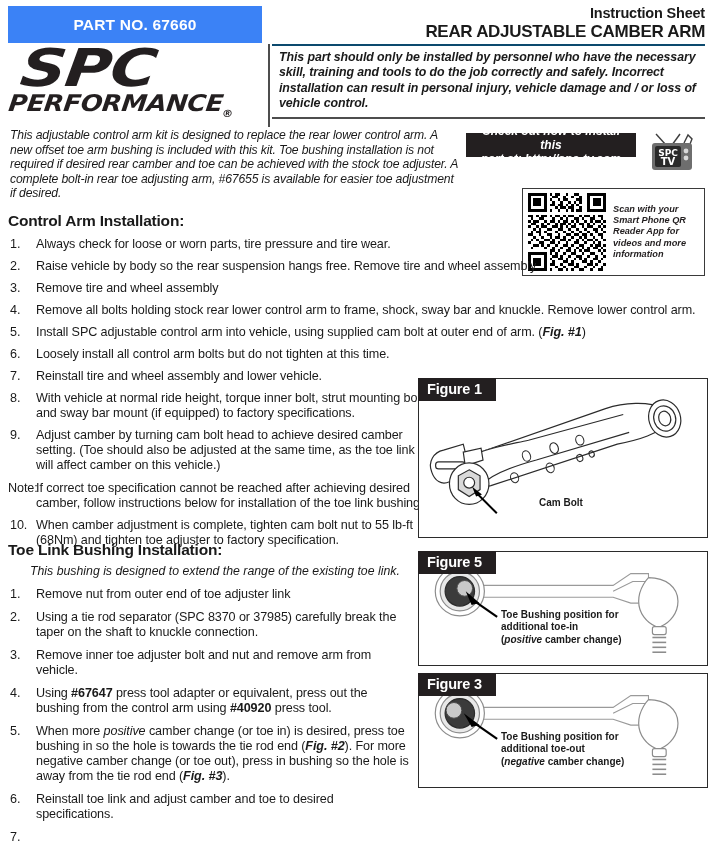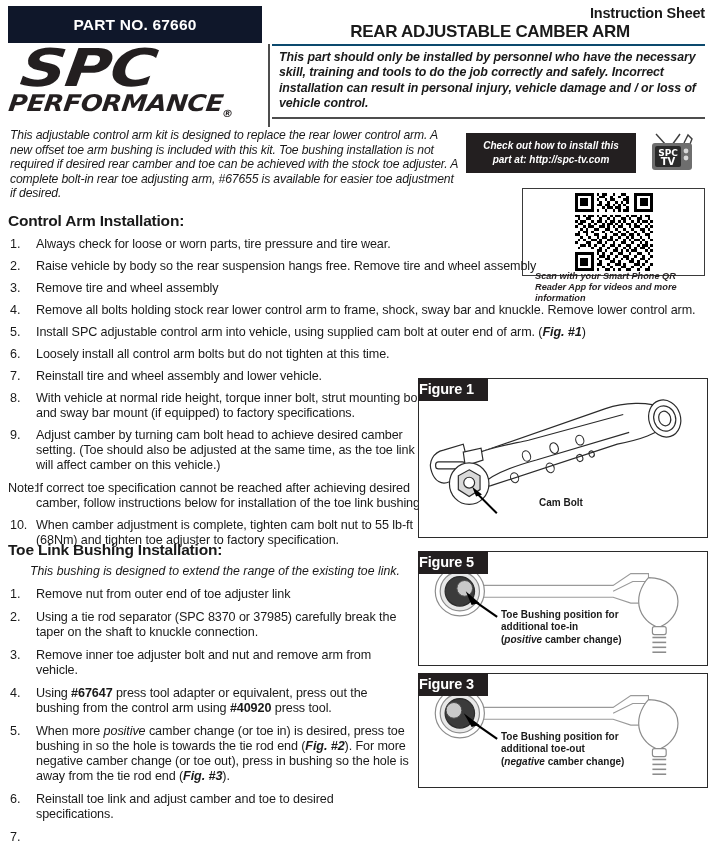--- a/index.html
+++ b/index.html
@@ -27,21 +27,21 @@
   .header {
     position: relative;
     height: 124px;
   }
   .partno-bar {
     position: absolute;
     left: 8px;
     top: 6px;
     width: 254px;
     height: 37px;
-    background: #0f172a;
+    background: #3b82f6;
     color: #ffffff;
     font-size: 15.5px;
     font-weight: bold;
     letter-spacing: 0.2px;
     display: flex;
     align-items: center;
     justify-content: center;
   }
   .logo-wrap {
     position: absolute;
@@ -90,21 +90,20 @@
     font-size: 14.5px;
     font-weight: bold;
     line-height: 17px;
     letter-spacing: -0.2px;
   }
   .title-line2 {
     font-size: 17px;
     font-weight: bold;
     line-height: 20px;
     letter-spacing: -0.3px;
-    text-align: center;
   }
 
   .safety-box {
     position: absolute;
     left: 272px;
     top: 44px;
     width: 433px;
     border-top: 2px solid #0c4a6e;
     border-bottom: 2px solid #4d4d4d;
     padding: 4px 0 5px 0;
@@ -137,24 +136,24 @@
     line-height: 14.6px;
     letter-spacing: -0.15px;
   }
 
   
   .tv-banner {
     position: absolute;
     left: 466px;
     top: 133px;
     width: 170px;
-    height: 40px;
+    height: 24px;
     background: #231f20;
     color: #ffffff;
-    font-size: 10px;
+    font-size: 12px;
     font-weight: bold;
     font-style: italic;
     line-height: 14px;
     display: flex;
     align-items: center;
     justify-content: center;
     text-align: center;
     padding: 0 8px;
     box-sizing: border-box;
   }
@@ -171,21 +170,20 @@
     position: absolute;
     left: 522px;
     top: 188px;
     width: 183px;
     height: 88px;
     border: 1px solid #3a3a3a;
     display: flex;
     align-items: center;
     padding: 4px 5px;
     box-sizing: border-box;
-    flex-direction: column;
   }
   .qr-code {
     width: 78px;
     height: 78px;
     flex: 0 0 78px;
   }
   .qr-caption {
     font-size: 9.2px;
     font-weight: bold;
     font-style: italic;
@@ -263,21 +261,21 @@
     box-sizing: border-box;
   }
   .fig-label {
     position: absolute;
     left: -1px;
     top: -1px;
     background: #231f20;
     color: #ffffff;
     font-size: 14.5px;
     font-weight: bold;
-    padding: 3px 14px 4px 1px;
+    padding: 3px 14px 4px 9px;
     letter-spacing: -0.2px;
   }
   #figure-1 { left: 418px; top: 378px; width: 290px; height: 160px; }
   #figure-2 { left: 418px; top: 551px; width: 290px; height: 115px; }
   #figure-3 { left: 418px; top: 673px; width: 290px; height: 115px; }
 
   .fig-svg { position: absolute; left: 0; top: 0; width: 100%; height: 100%; }
 
   .fig-caption-text {
     position: absolute;

